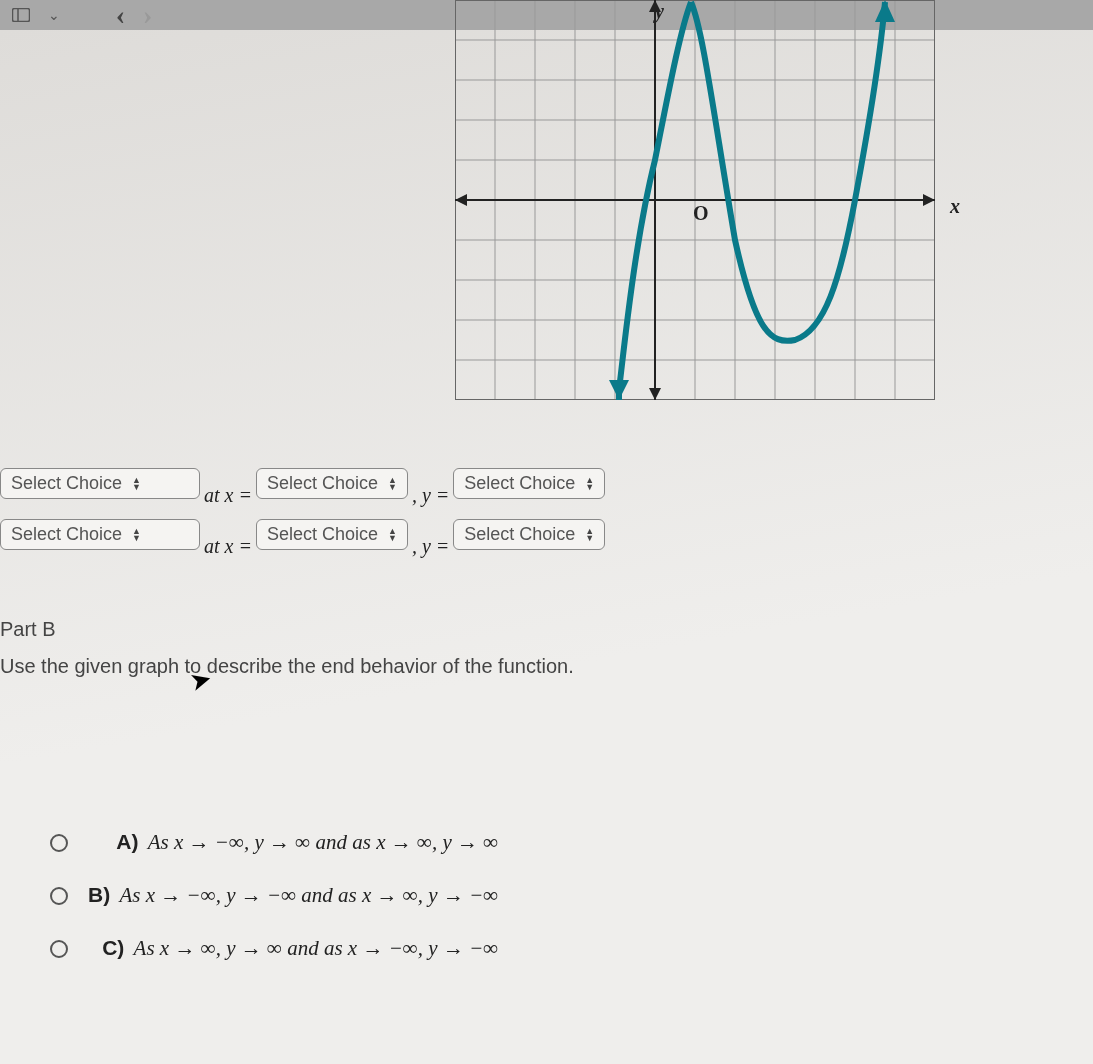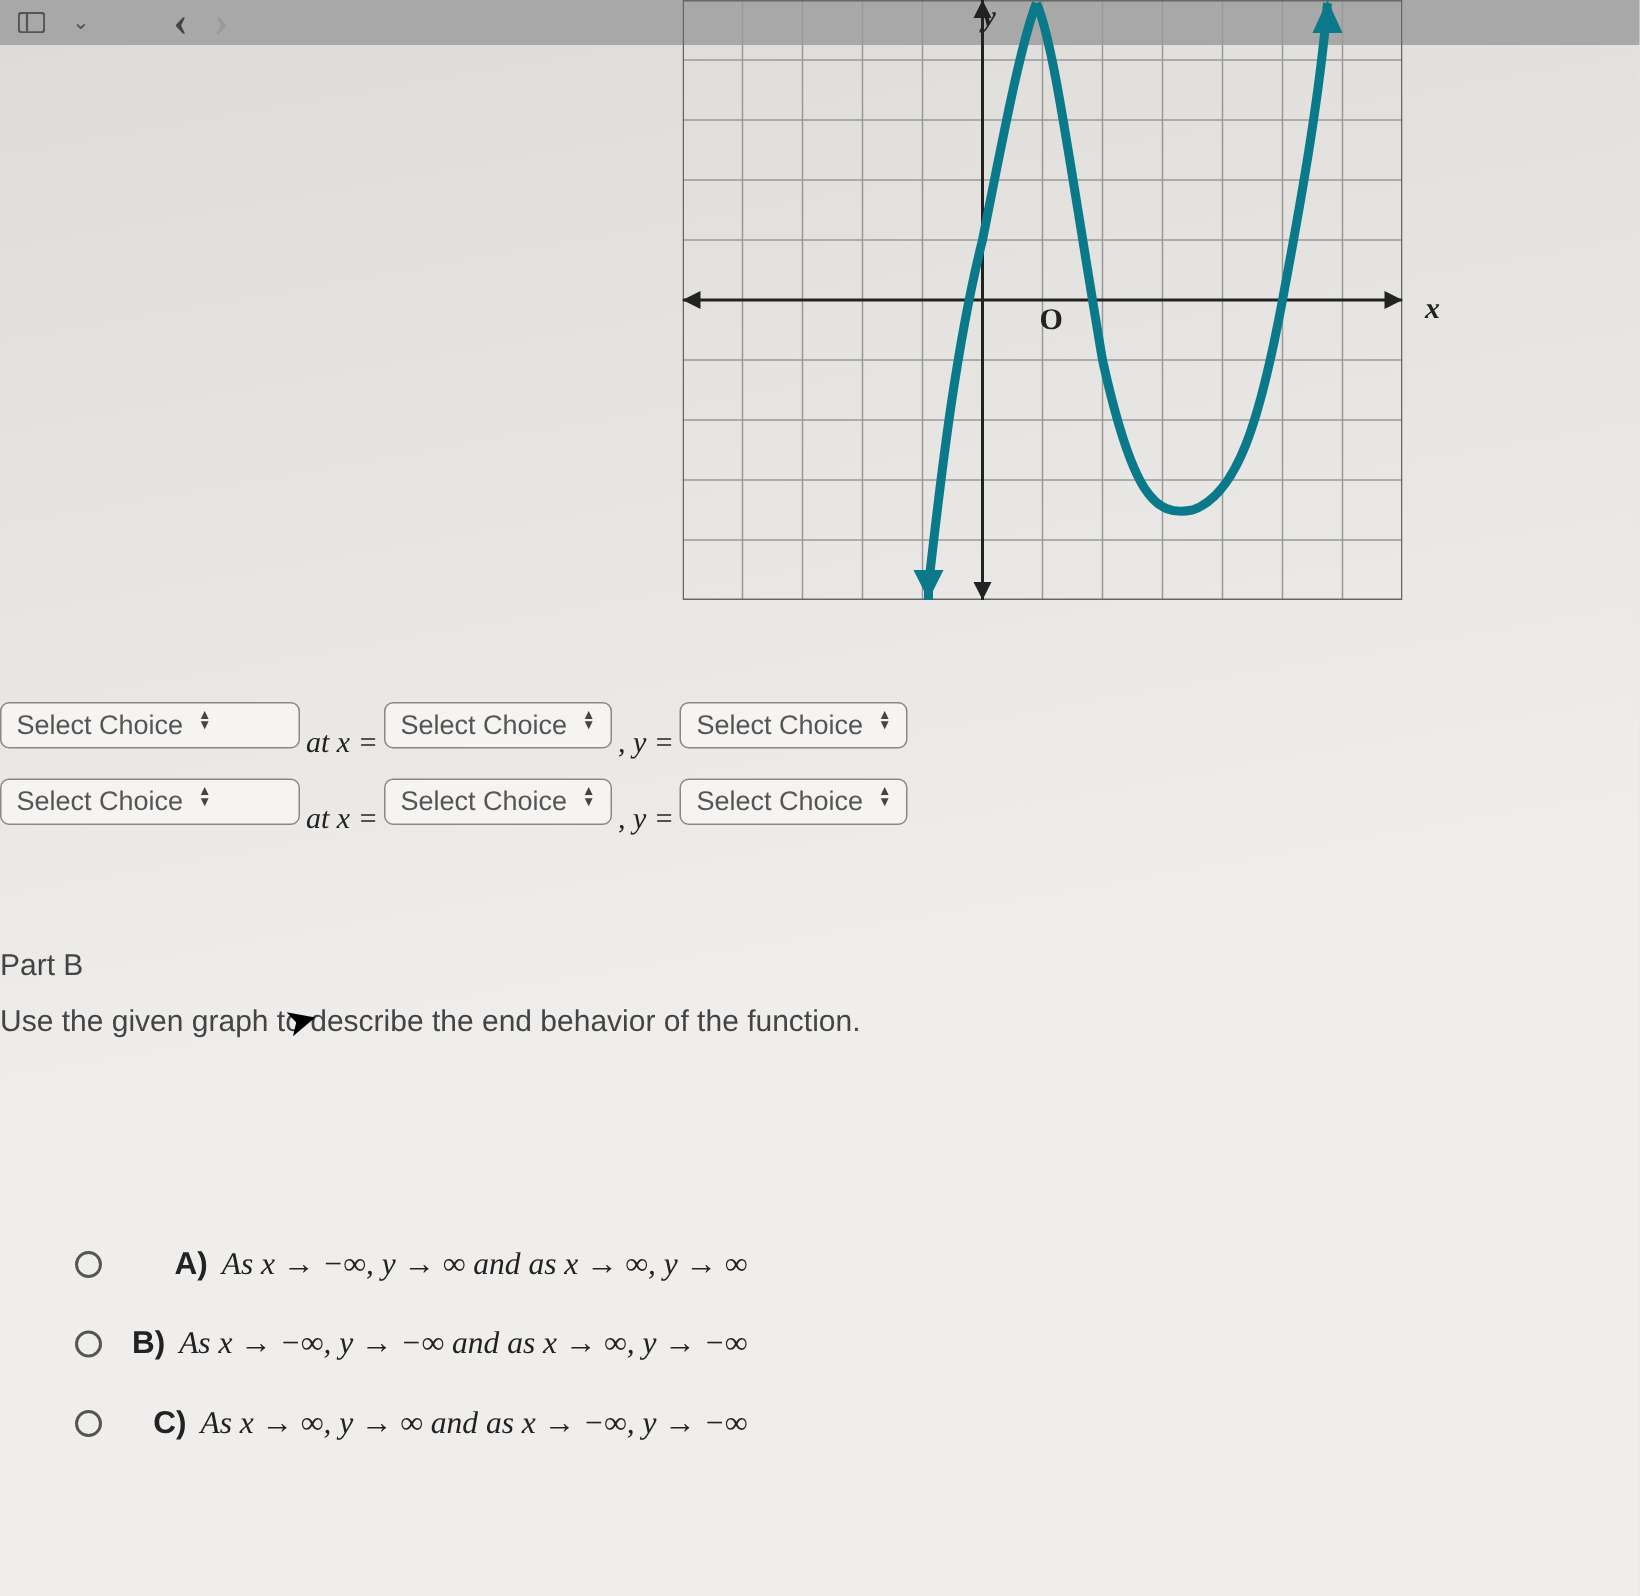--- a/index.html
+++ b/index.html
@@ -74,39 +74,40 @@
   gap: 4px;
   margin-bottom: 4px;
   font-size: 20px;
 }
 .select-box {
   border: 1px solid #888;
   border-radius: 6px;
   background: #f5f4f2;
   padding: 4px 10px;
   display: flex;
+  align-items: center;
   gap: 10px;
   color: #555;
   font-family: Arial, sans-serif;
   font-size: 18px;
   cursor: pointer;
 }
 .select-box.wide { min-width: 200px; }
 .select-box.med { min-width: 150px; justify-content: space-between; }
 .stepper {
   display: flex;
   flex-direction: column;
   line-height: 7px;
   font-size: 9px;
   color: #444;
 }
 .math { font-style: italic; font-family: Georgia, serif; margin-top: 24px; }
 .partb {
   position: absolute;
-  top: 603px;
+  top: 588px;
   left: 0px;
 }
 .partb-title { font-family: Arial, sans-serif; font-size: 20px; color: #444; margin-bottom: 14px; }
 .partb-instr { font-family: Arial, sans-serif; font-size: 20px; color: #444; }
 .choices {
   position: absolute;
   top: 800px;
   left: 50px;
 }
 .choice {

